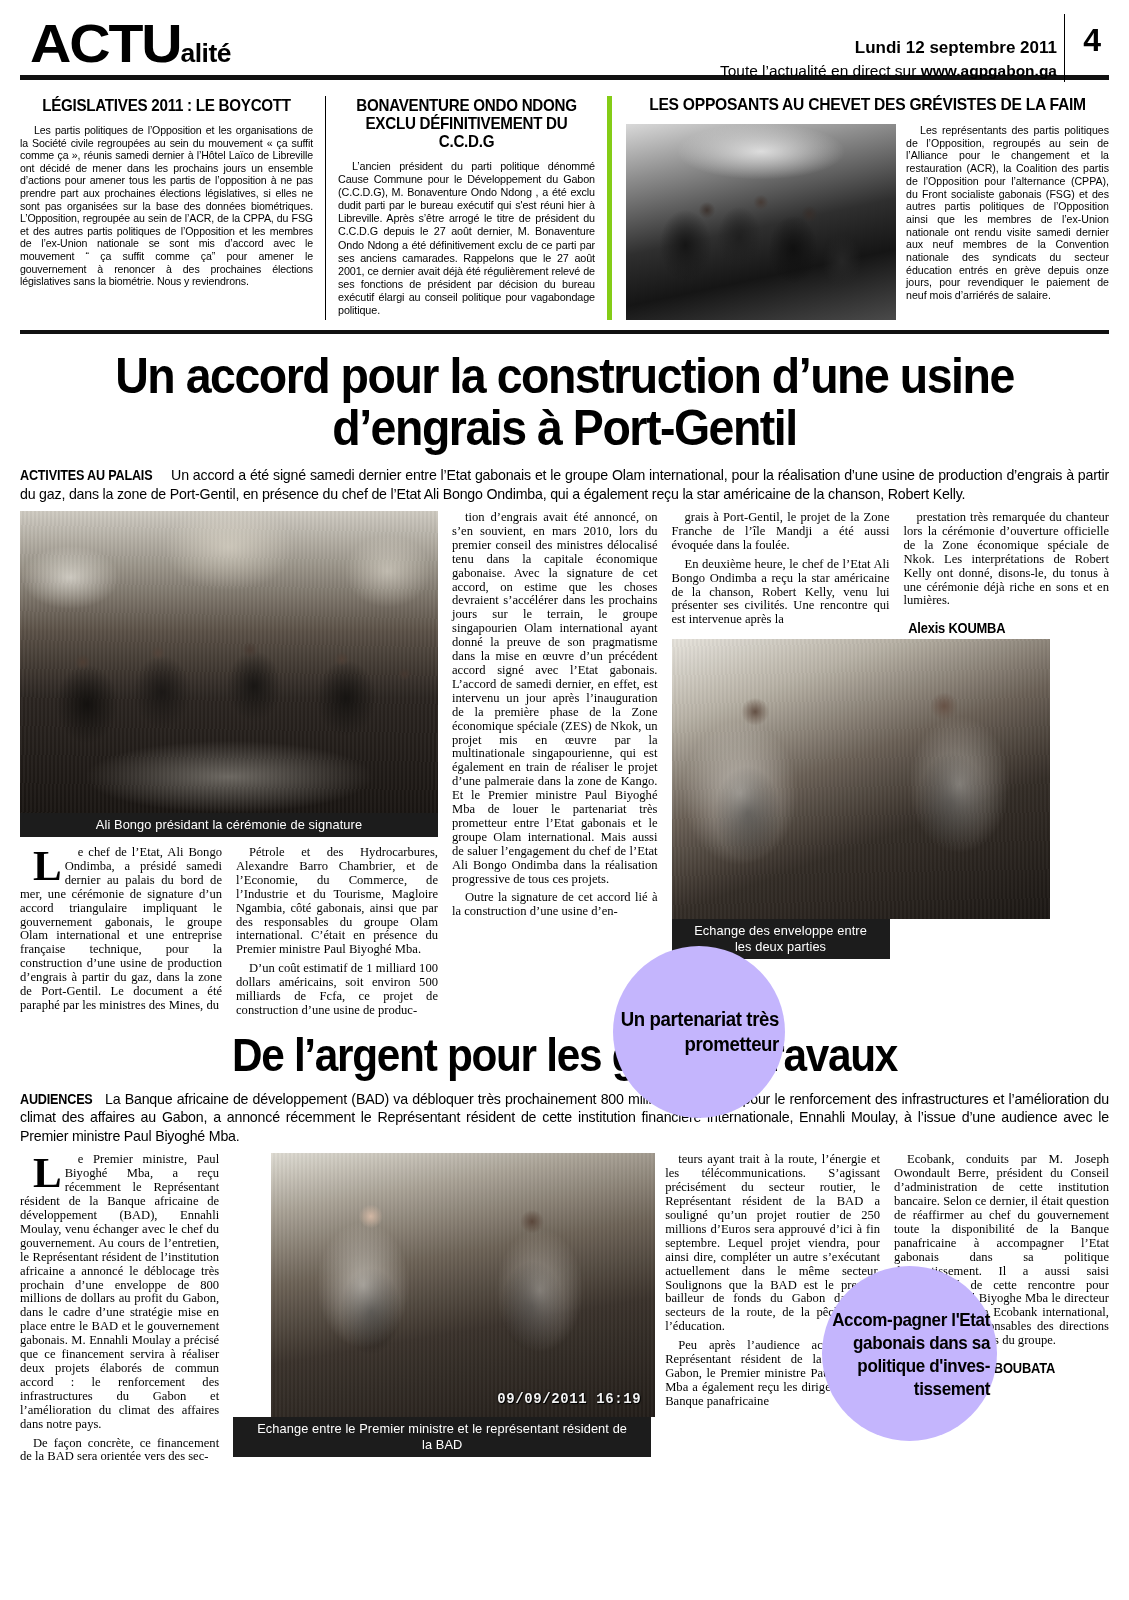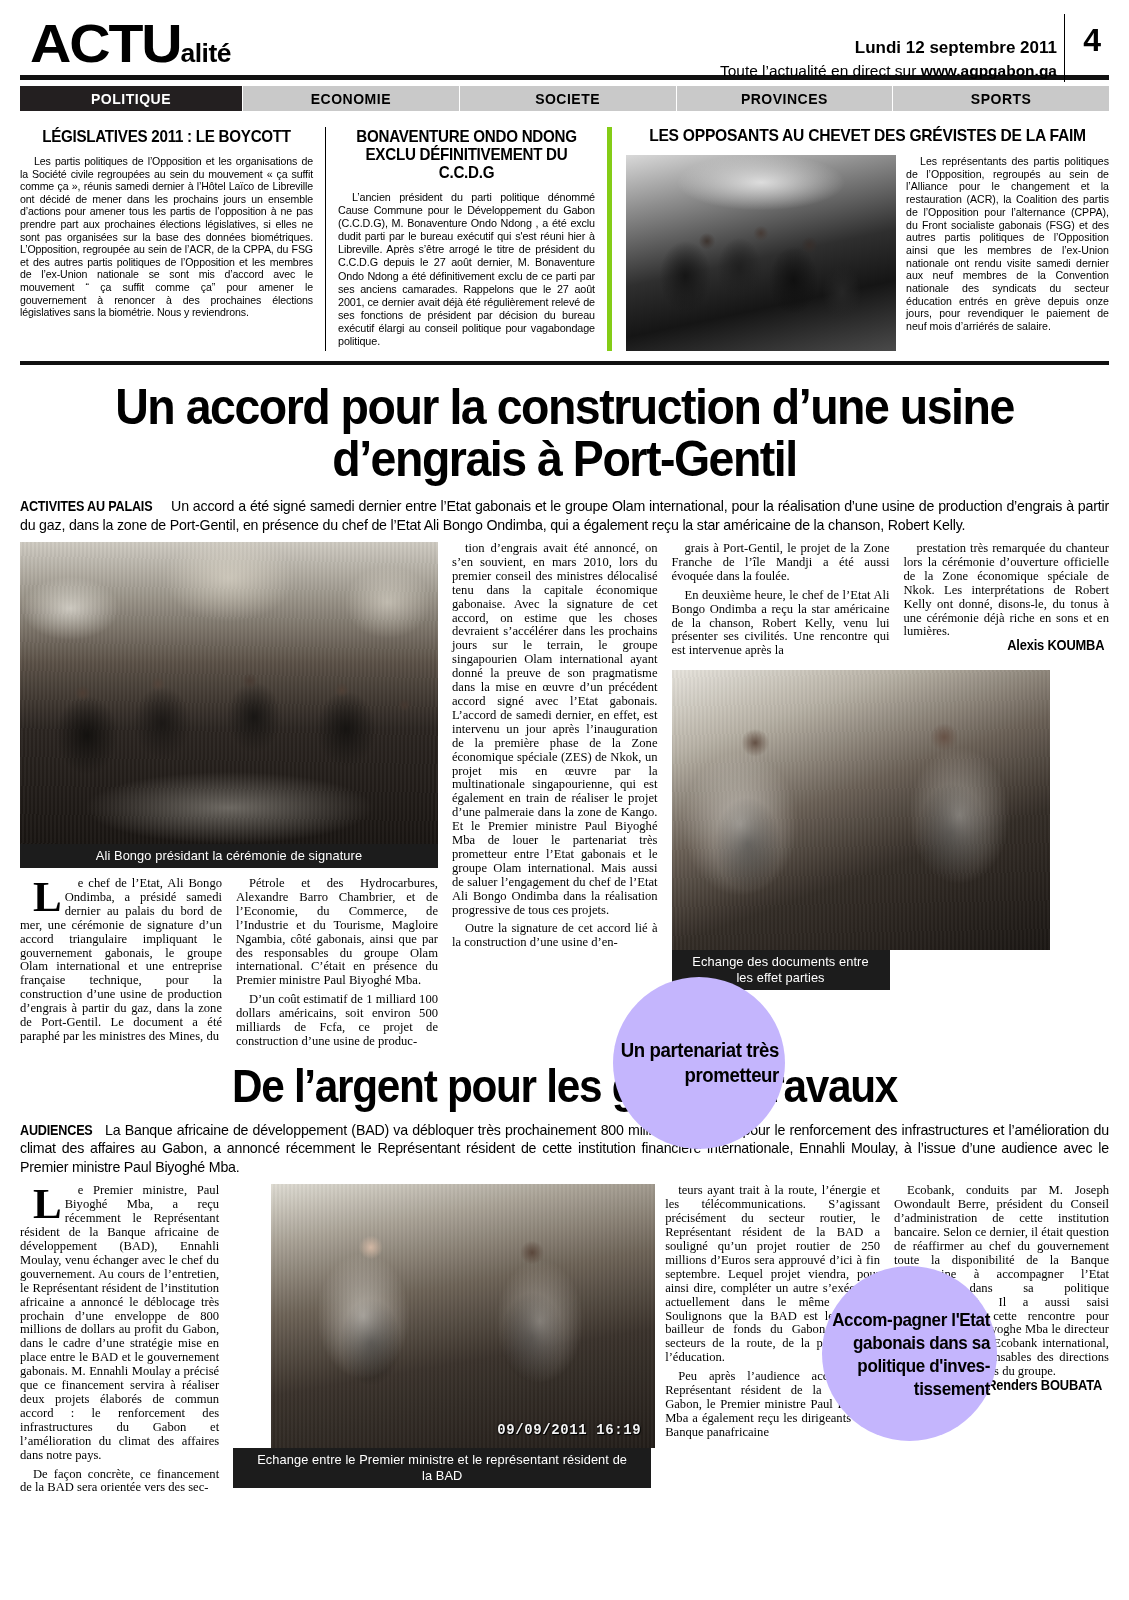--- a/index.html
+++ b/index.html
@@ -215,21 +215,21 @@
     z-index:5;
   }
   .pq1 { width:172px; height:172px; left:593px; top:596px; font-size:20px; line-height:25px; }
   .pq1 span { transform:scaleX(0.93); display:block; }
   .pq2 { width:175px; height:175px; left:822px; top:1266px; font-size:18.5px; line-height:23px; }
   .pq2 span { transform:scaleX(0.92); display:block; }
 
   .byline {
     font-family:"Liberation Sans", sans-serif;
     font-weight:bold; font-size:14px;
-    text-align:right; 
+    text-align:left; margin-top:14px;
     letter-spacing:-0.2px;
   }
   .byline span { transform:scaleX(0.92); display:inline-block; }
 
   .dropcap::first-letter {
     float:left;
     font-family:"Liberation Serif", serif;
     font-size:43px; line-height:35px;
     font-weight:bold;
     padding:2px 3px 0 0;
@@ -272,27 +272,20 @@
     <div class="logo"><span>ACTU</span><span class="suffix">alité</span></div>
     <div class="head-right">
       <div class="head-date">Lundi 12 septembre 2011</div>
       <div class="head-url"><span>Toute l’actualité en direct sur </span><b>www.agpgabon.ga</b></div>
     </div>
     <div class="head-vrule"></div>
     <div class="pagenum">4</div>
   </div>
   <div class="rule-thick"></div>
 
-  <div class="nav">
-    <div class="nav-item active">POLITIQUE</div>
-    <div class="nav-item">ECONOMIE</div>
-    <div class="nav-item">SOCIETE</div>
-    <div class="nav-item">PROVINCES</div>
-    <div class="nav-item">SPORTS</div>
-  </div>
 
   <div class="briefs">
 
     <div class="brief b1">
       <div class="brief-title">LÉGISLATIVES 2011 : LE BOYCOTT</div>
       <div class="brief-body">Les partis politiques de l’Opposition et les organisations de la Société civile regroupées au sein du mouvement «  ça suffit comme ça  », réunis samedi dernier à l’Hôtel Laïco de Libreville ont décidé de mener dans les prochains jours un ensemble d’actions pour amener tous les partis de l’opposition à ne pas prendre part aux prochaines élections législatives, si elles ne sont pas organisées sur la base des données biométriques. L’Opposition, regroupée au sein de l’ACR, de la CPPA, du FSG et des autres partis politiques de l’Opposition et les membres de l’ex-Union nationale se sont mis d’accord avec le mouvement “ ça suffit comme ça” pour amener le gouvernement à renoncer à des prochaines élections législatives sans la biométrie. Nous y reviendrons.</div>
     </div>
 
     <div class="brief b2">
       <div class="brief-title">BONAVENTURE ONDO NDONG  EXCLU DÉFINITIVEMENT DU C.C.D.G</div>
@@ -338,21 +331,21 @@
       <div class="col col-b">
         <p>tion d’engrais avait été annoncé, on s’en souvient, en mars 2010, lors du premier conseil des ministres délocalisé tenu dans la capitale économique gabonaise. Avec la signature de cet accord, on estime que les choses devraient s’accélérer dans les prochains jours sur le terrain, le groupe singapourien Olam international ayant donné la preuve de son pragmatisme dans la mise en œuvre d’un précédent accord signé avec l’Etat gabonais. L’accord de samedi dernier, en effet, est intervenu un jour après l’inauguration de la première phase de la Zone économique spéciale (ZES) de Nkok, un projet mis en œuvre par la multinationale singapourienne, qui est également en train de réaliser le projet d’une palmeraie dans la zone de Kango. Et le Premier ministre Paul Biyoghé Mba de louer le partenariat très prometteur entre l’Etat gabonais et le groupe Olam international. Mais aussi de saluer l’engagement du chef de l’Etat Ali Bongo Ondimba dans la réalisation progressive de tous ces projets.</p>
         <p>Outre la signature de cet accord lié à la construction d’une usine d’en-</p>
       </div>
 
       <div class="col col-c">
         <p>grais à Port-Gentil, le projet de la Zone Franche de l’île Mandji a été aussi évoquée dans la foulée.</p>
         <p>En deuxième heure, le chef de l’Etat Ali Bongo Ondimba a reçu la star américaine de la chanson, Robert Kelly, venu lui présenter ses civilités. Une rencontre qui est intervenue après la</p>
         <div style="margin-top:12px;">
           <div class="photo2"></div>
-          <div class="caption">Echange des documents entre les effet parties</div>
+          <div class="caption">Echange des enveloppe entre les deux parties</div>
         </div>
       </div>
 
       <div class="col col-d">
         <p>prestation très remarquée du chanteur lors la cérémonie d’ouverture officielle de la Zone économique spéciale de Nkok. Les interprétations de Robert Kelly ont donné, disons-le, du tonus à une cérémonie déjà riche en sons et en lumières.</p>
         <div class="byline"><span>Alexis KOUMBA</span></div>
       </div>
     </div>
 
     <div class="pullquote pq1">

